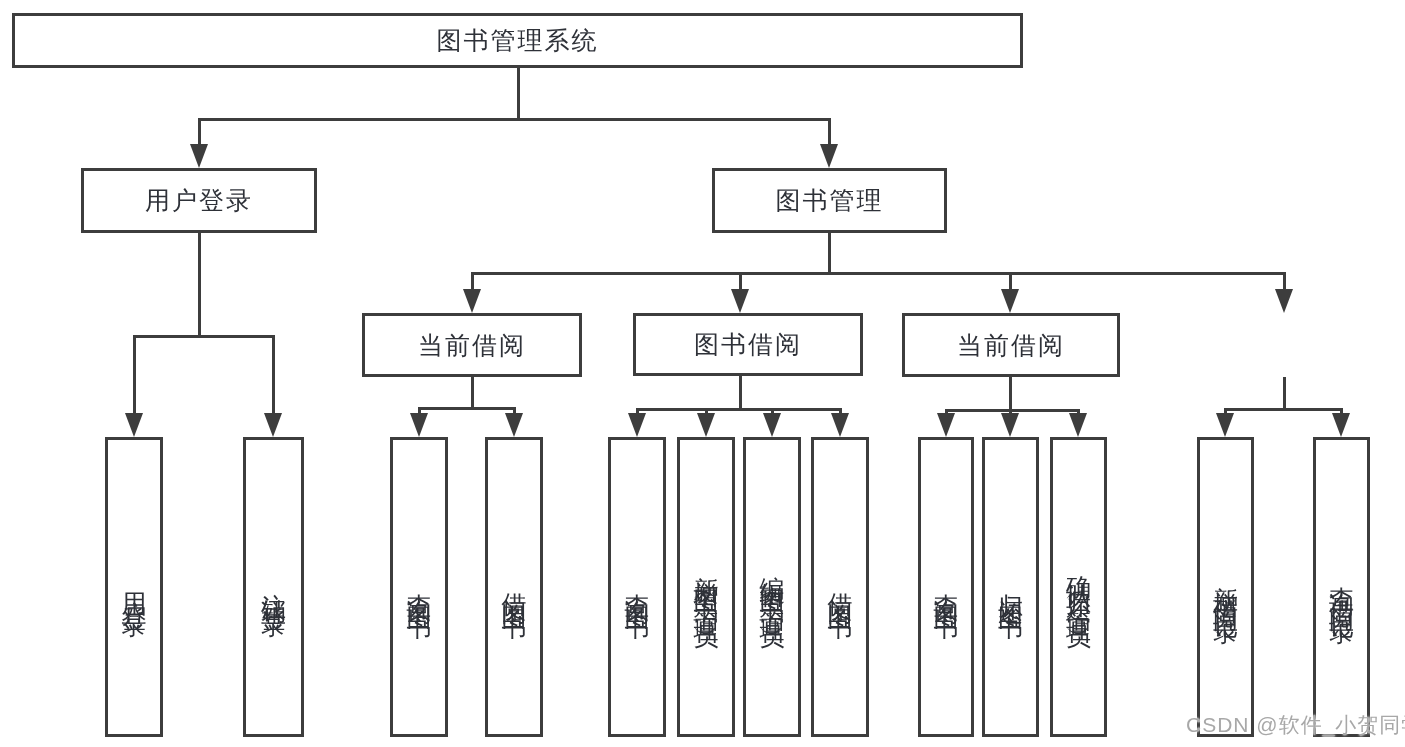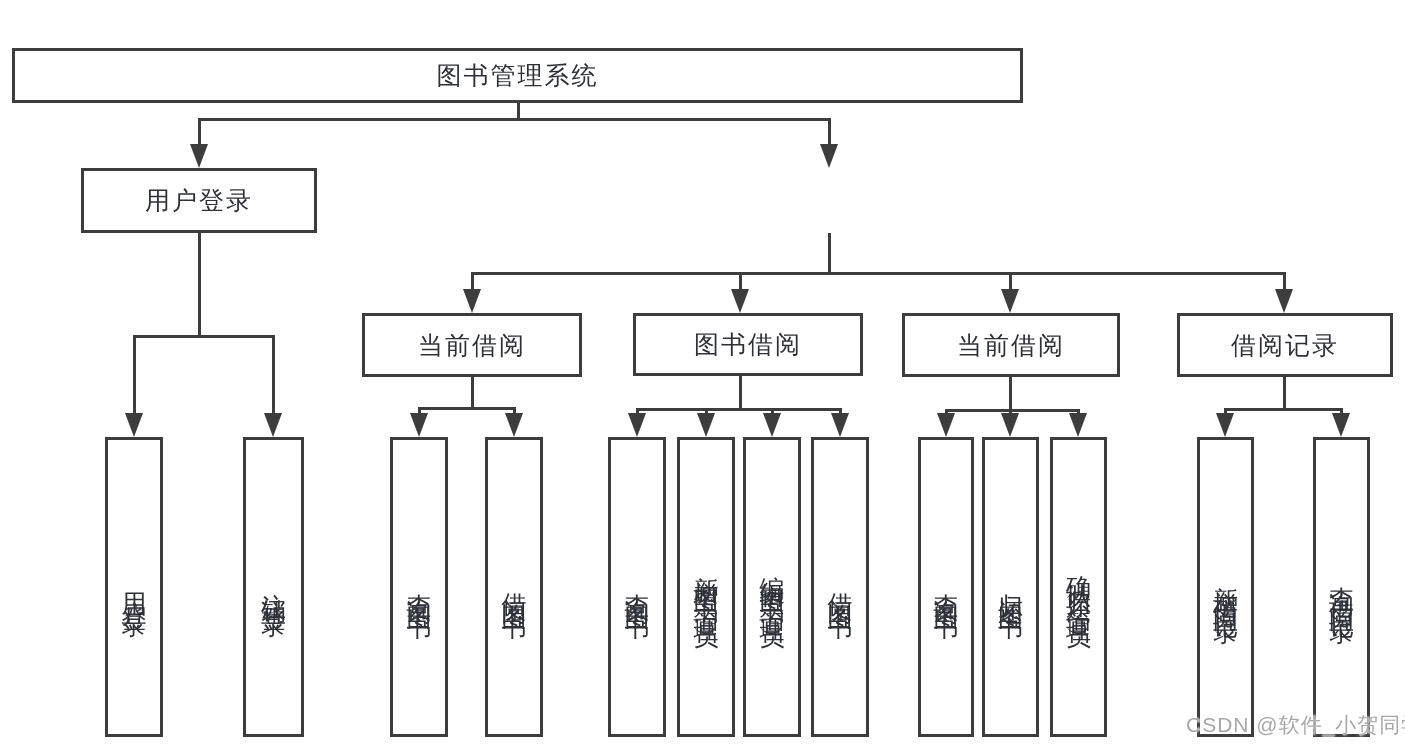--- a/index.html
+++ b/index.html
@@ -44,44 +44,44 @@
     color:var(--wm,#a8a8a8);
     text-shadow:0 0 3px #ffffff,0 0 2px #ffffff;
     z-index:5;
   }
 </style>
 </head>
 <body>
 
 <div id="canvas">
 
-  <div class="box" style="left:12px;top:13px;width:1011px;height:55px;margin-top:35px;">
+  <div class="box" style="left:12px;top:13px;width:1011px;height:55px;">
     <span>图书管理系统</span>
   </div>
 
   <div class="box" style="left:81px;top:168px;width:236px;height:65px;">
     <span>用户登录</span>
   </div>
 
+  <div class="box" style="left:712px;top:168px;width:235px;height:65px;">
+    <span>图书管理</span>
+  </div>
 
   <div class="box" style="left:362px;top:313px;width:220px;height:64px;">
     <span>当前借阅</span>
   </div>
 
   <div class="box" style="left:633px;top:313px;width:230px;height:63px;">
     <span>图书借阅</span>
   </div>
 
   <div class="box" style="left:902px;top:313px;width:218px;height:64px;">
     <span>当前借阅</span>
   </div>
 
-  <div class="box" style="left:1177px;top:313px;width:216px;height:64px;">
-    <span>借阅记录</span>
-  </div>
 
   <div class="box leaf" style="left:105px;width:58px;">
     <span>用户登录</span>
   </div>
   <div class="box leaf" style="left:243px;width:61px;">
     <span>注销登录</span>
   </div>
 
   <div class="box leaf" style="left:608px;width:58px;">
     <span>查询图书</span>

